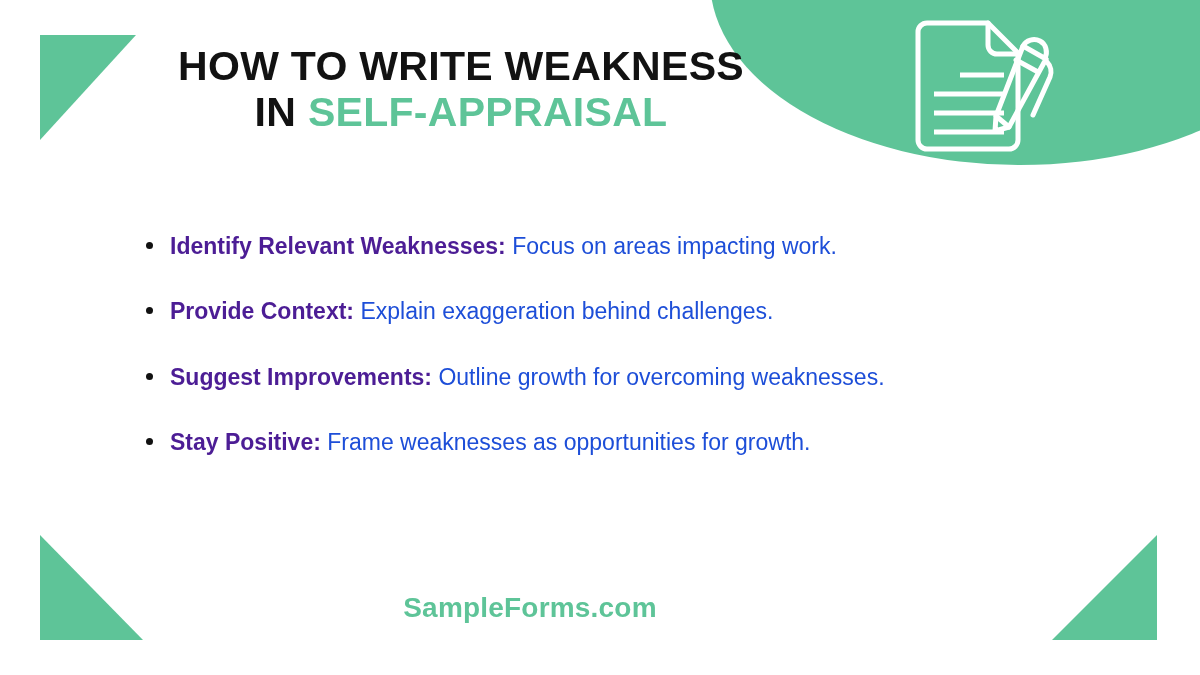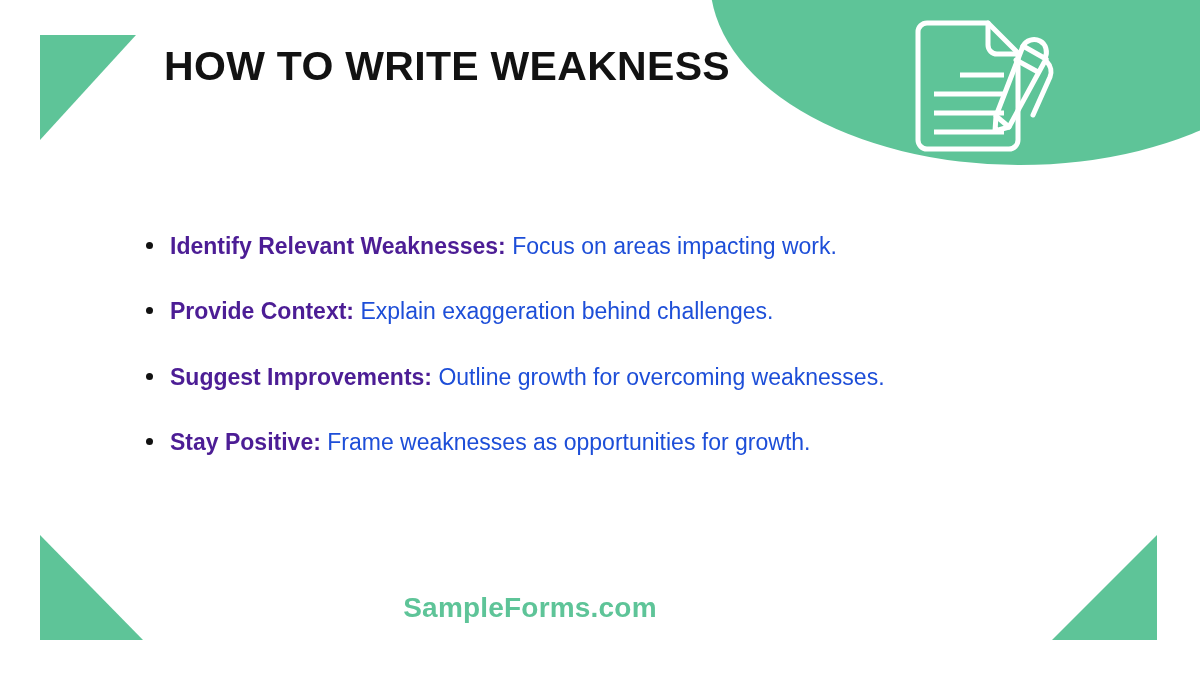--- a/index.html
+++ b/index.html
@@ -61,21 +61,21 @@
     left: 900px;
     top: 18px;
     width: 160px;
     height: 136px;
   }
   .doc-icon svg { display: block; width: 100%; height: 100%; }
 
   
   .title-block {
     position: absolute;
-    left: 2px;
+    left: 16px;
     top: 44px;
     width: 890px;
     text-align: center;
     line-height: 1.12;
   }
   .title-line {
     font-size: 41px;
     font-weight: 800;
     letter-spacing: 0.3px;
     color: #121212;
@@ -165,20 +165,21 @@
       <line x1="116" y1="42" x2="138" y2="54" stroke="#ffffff" stroke-width="5" stroke-linecap="round"></line>
 
       <path d="M96 98 L109 109" stroke="#ffffff" stroke-width="5" stroke-linecap="round"></path>
 
       <path d="M147 44 C151 48 152 54 150 59 L133 97" stroke="#ffffff" stroke-width="5" stroke-linecap="round" stroke-linejoin="round" fill="none"></path>
     </svg>
   </div>
 
   <div class="title-block">
     <div class="title-line">HOW TO WRITE WEAKNESS</div>
+    <div class="title-line"><span>IN </span><span class="title-accent">SELF-APPRAISAL</span></div>
   </div>
 
   <ul class="bullets">
     <li class="bullet-item">
       <span class="bullet-dot"></span>
       <span class="bullet-lead">Identify Relevant Weaknesses:</span><span class="bullet-rest"> Focus on areas impacting work.</span>
     </li>
     <li class="bullet-item">
       <span class="bullet-dot"></span>
       <span class="bullet-lead">Provide Context:</span><span class="bullet-rest"> Explain exaggeration behind challenges.</span>

